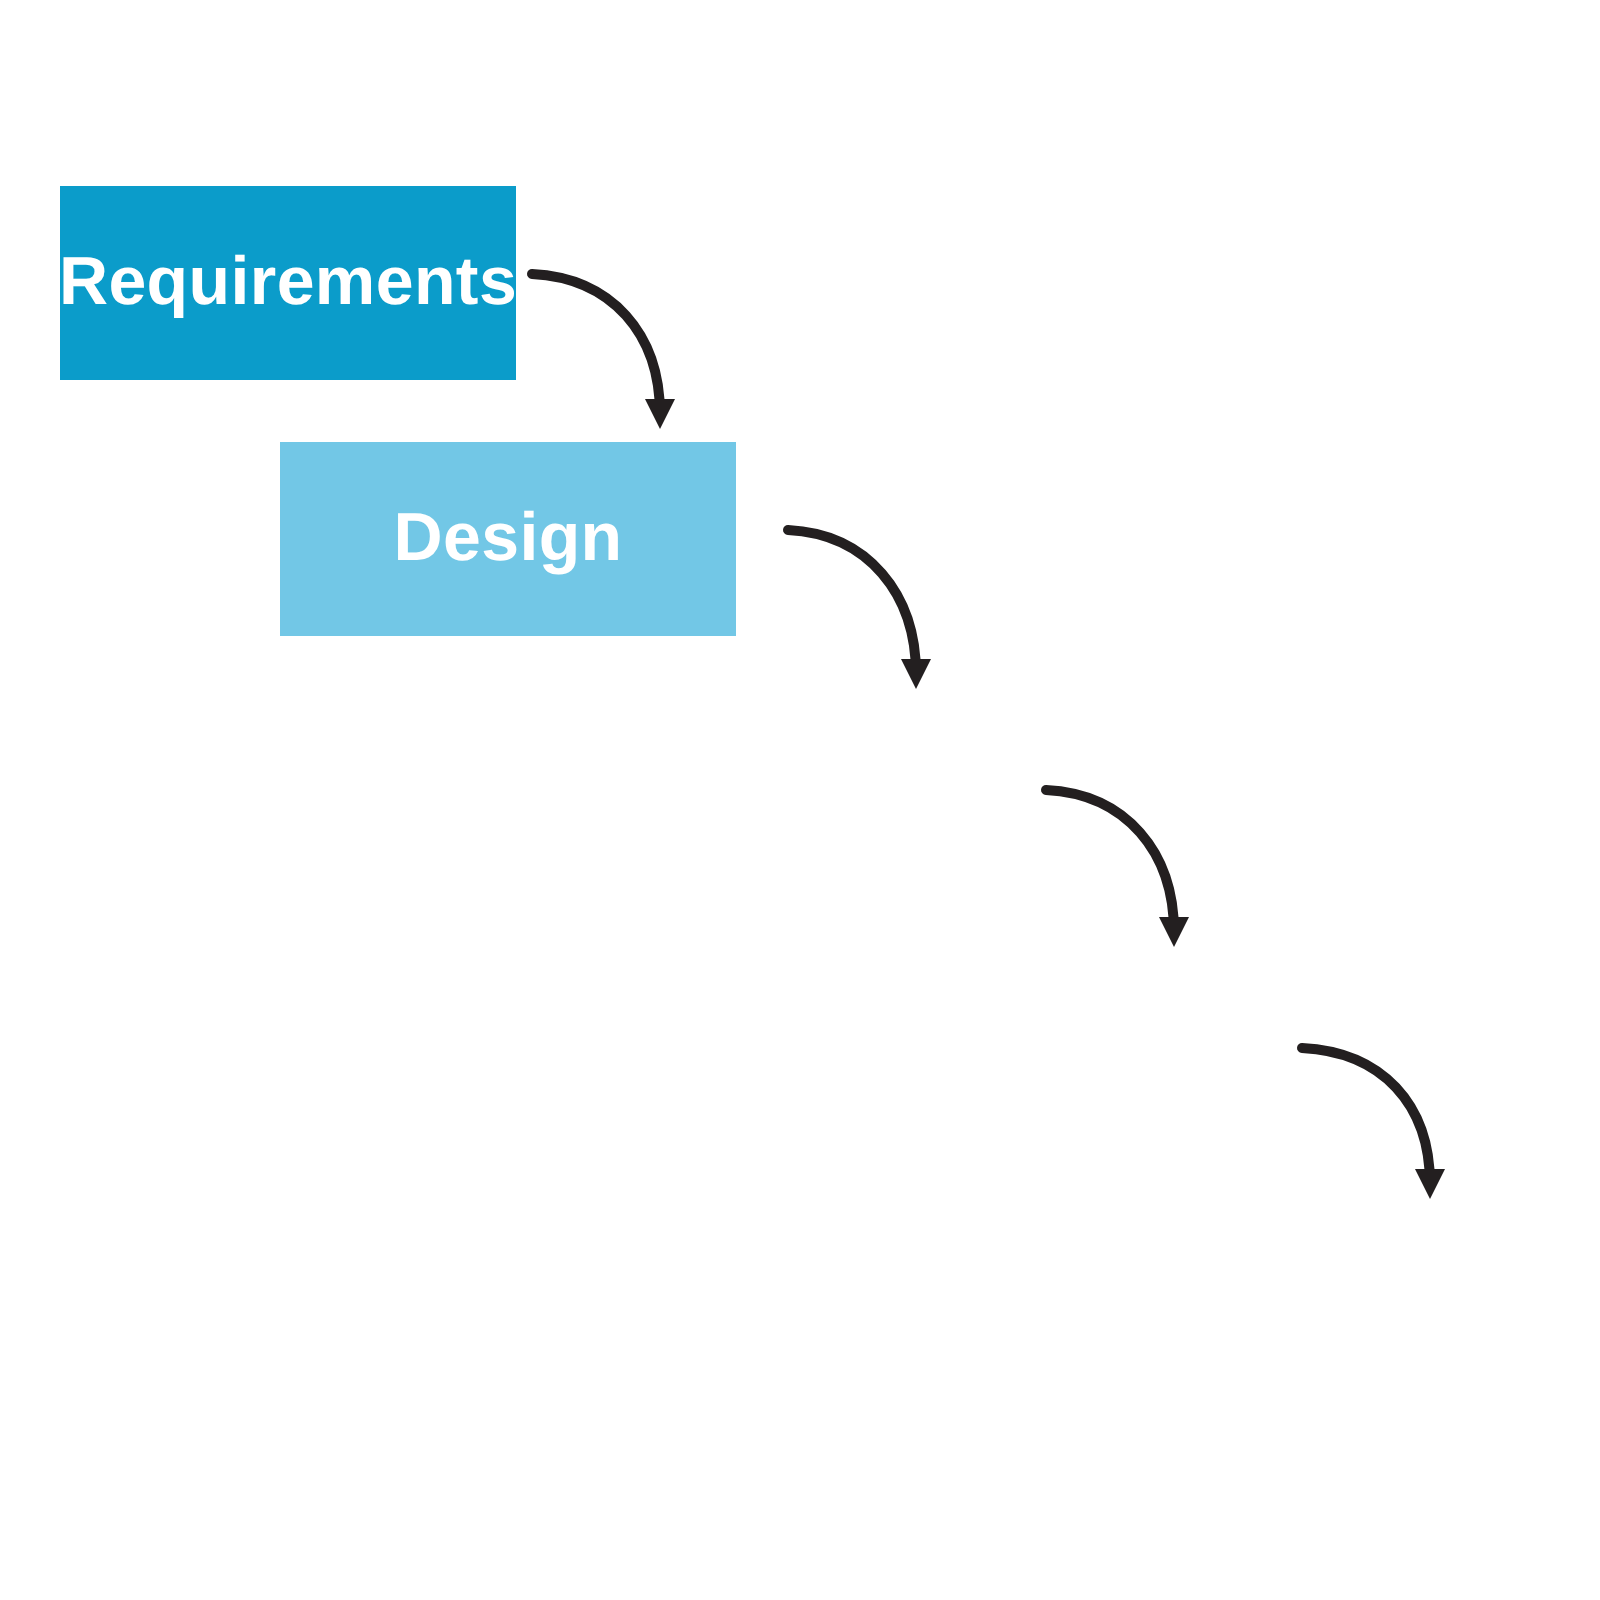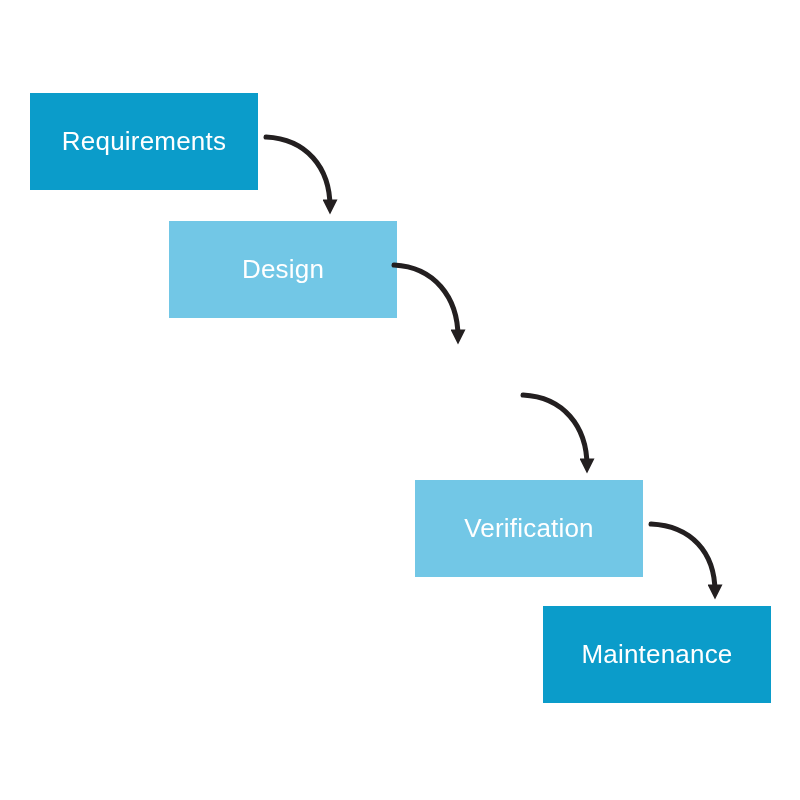--- a/index.html
+++ b/index.html
@@ -25,27 +25,27 @@
     position: absolute;
     width: 228px; height: 97px;
     display: flex;
     align-items: center;
     justify-content: center;
   }
   .phase-box.dark  { background: var(--dark-blue); }
   .phase-box.light { background: var(--light-blue); }
   .phase-box span {
     color: var(--label-text);
-    font-size: 26px;
-    font-weight: normal;
+    font-size: 34px;
+    font-weight: bold;
     letter-spacing: 0.2px;
     white-space: nowrap;
   }
   .p1 { left: 30px;  top: 93px;  }
-  .p2 { left: 169px; top: 221px; }
+  .p2 { left: 140px; top: 221px; }
   .p3 { left: 287px; top: 351px; }
   .p4 { left: 415px; top: 480px; }
   .p5 { left: 543px; top: 606px; }
   svg.arrows {
     position: absolute;
     left: 0; top: 0;
     width: 800px; height: 800px;
     pointer-events: none;
   }
   svg.arrows path.flow {
@@ -62,27 +62,21 @@
 
   <div class="phase-box dark p1">
     <span>Requirements</span>
   </div>
 
   <div class="phase-box light p2">
     <span>Design</span>
   </div>
 
 
-  <div class="phase-box light p4">
-    <span>Verification</span>
-  </div>
 
-  <div class="phase-box dark p5">
-    <span>Maintenance</span>
-  </div>
 
   <svg class="arrows" viewBox="0 0 800 800" xmlns="http://www.w3.org/2000/svg">
     <defs>
       <marker id="arrowhead" viewBox="0 0 10 10" refX="5" refY="5" markerWidth="4" markerHeight="3" orient="auto-start-reverse">
         <path d="M0,0 L10,5 L0,10 z" fill="var(--arrow)"></path>
       </marker>
     </defs>
     <path class="flow" d="M266,137 C306,139 330,167 330,207" marker-end="url(#arrowhead)"></path>
     <path class="flow" d="M394,265 C434,267 458,297 458,337" marker-end="url(#arrowhead)"></path>
     <path class="flow" d="M523,395 C563,397 587,426 587,466" marker-end="url(#arrowhead)"></path>

